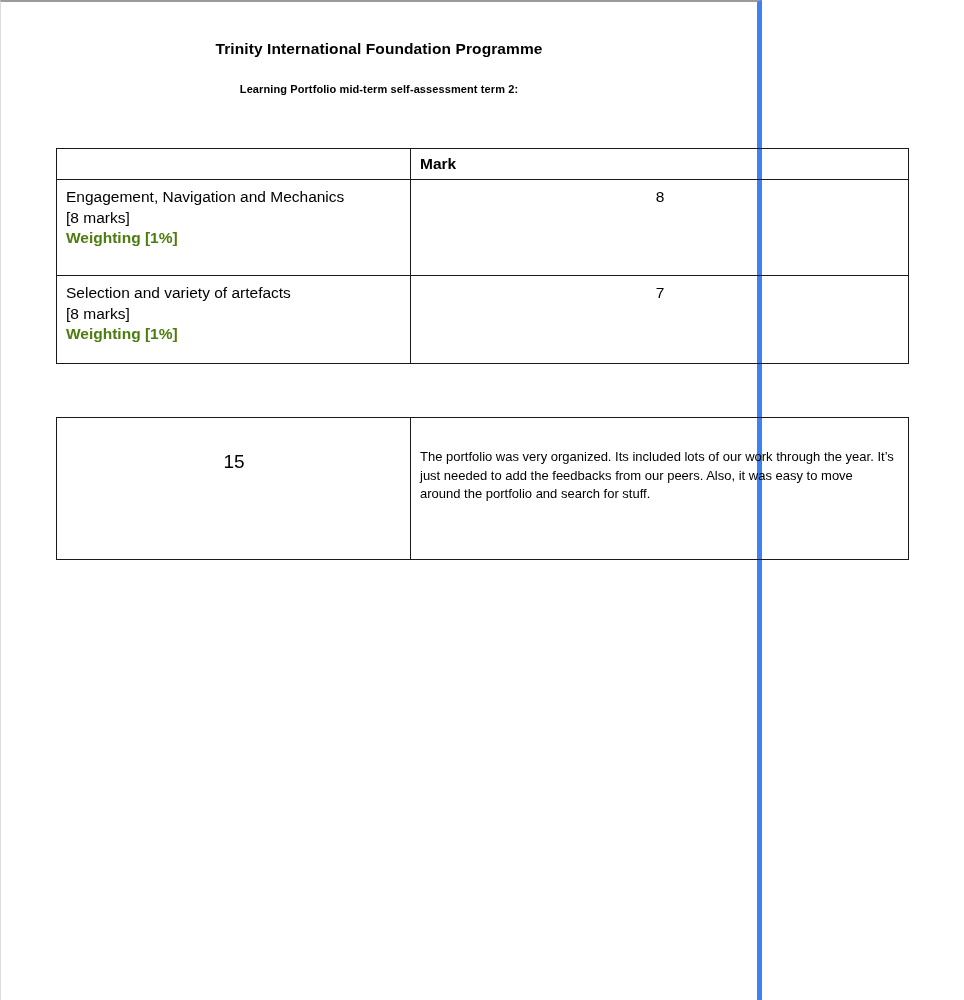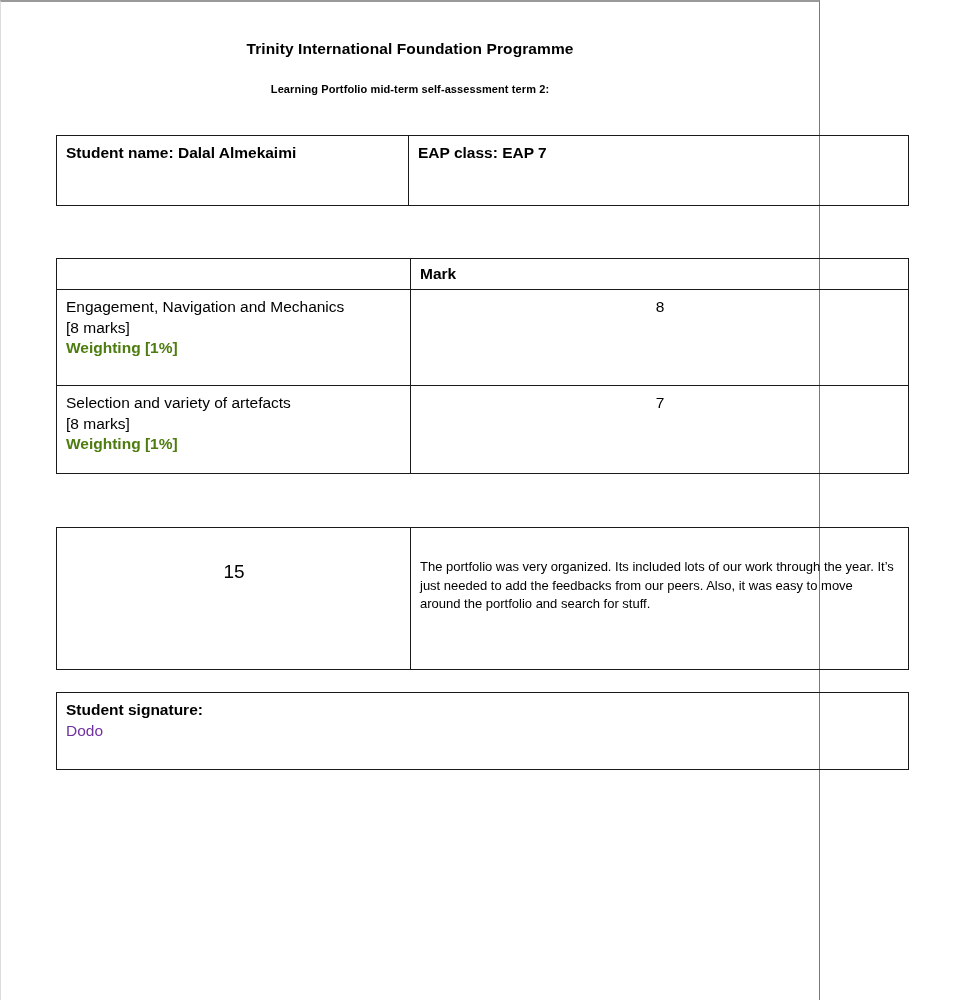--- a/index.html
+++ b/index.html
@@ -9,26 +9,26 @@
   body {
     width: 964px;
     height: 1000px;
     background: #ffffff;
     font-family: "Liberation Sans", sans-serif;
     color: #000000;
     overflow: hidden;
   }
   .page {
     position: relative;
-    width: 820px;
+    width: 762px;
     height: 1000px;
     background: #ffffff;
     border-top: 2px solid #9a9a9a;
     border-left: 1px solid #dcdcdc;
-    border-right: 1px solid #3b82f6;
+    border-right: 5px solid #3b82f6;
     box-sizing: border-box;
   }
   .doc-body {
     padding: 0 55px;
   }
   .title-block {
     padding-top: 38px;
     text-align: center;
   }
   .doc-title {
@@ -145,32 +145,20 @@
 <body>
 
 <div class="page">
   <div class="doc-body">
 
     <div class="title-block">
       <div class="doc-title">Trinity International Foundation Programme</div>
       <div class="doc-subtitle">Learning Portfolio mid-term self-assessment term 2:</div>
     </div>
 
-    <table class="doc-table student-table">
-      <tbody>
-        <tr>
-          <td class="col-a">
-            <div class="cell-bold">Student name: Dalal Almekaimi</div>
-          </td>
-          <td>
-            <div class="cell-bold">EAP class: EAP 7</div>
-          </td>
-        </tr>
-      </tbody>
-    </table>
 
     <table class="doc-table criteria-table">
       <tbody>
         <tr>
           <td class="col-a hdr">
             <div></div>
           </td>
           <td class="hdr">
             <div class="cell-bold">Mark</div>
           </td>
@@ -204,25 +192,15 @@
           <td class="col-a body-cell">
             <div class="total-value">15</div>
           </td>
           <td class="body-cell">
             <div class="comment-text">The portfolio was very organized. Its included lots of our work through the year. It’s just needed to add the feedbacks from our peers. Also, it was easy to move around the portfolio and search for stuff.</div>
           </td>
         </tr>
       </tbody>
     </table>
 
-    <table class="doc-table signature-table">
-      <tbody>
-        <tr>
-          <td colspan="2">
-            <div class="cell-bold">Student signature:</div>
-            <div class="sig-name">Dodo</div>
-          </td>
-        </tr>
-      </tbody>
-    </table>
 
   </div>
 </div>
 
 </body></html>

